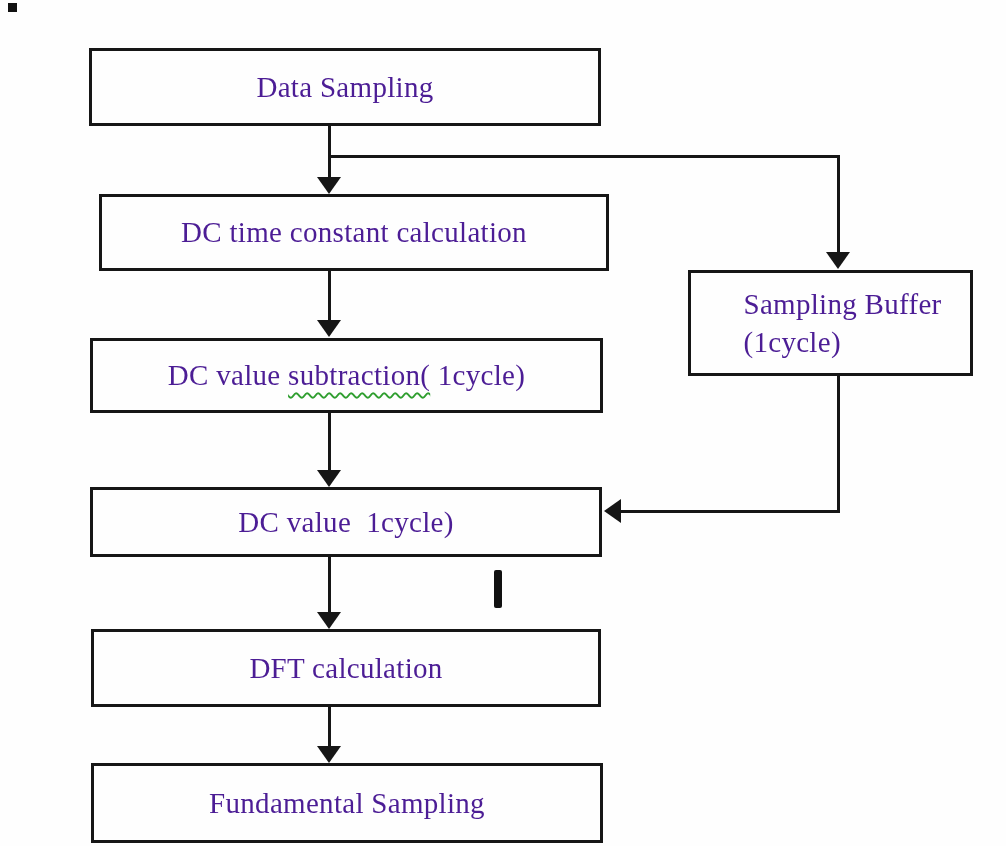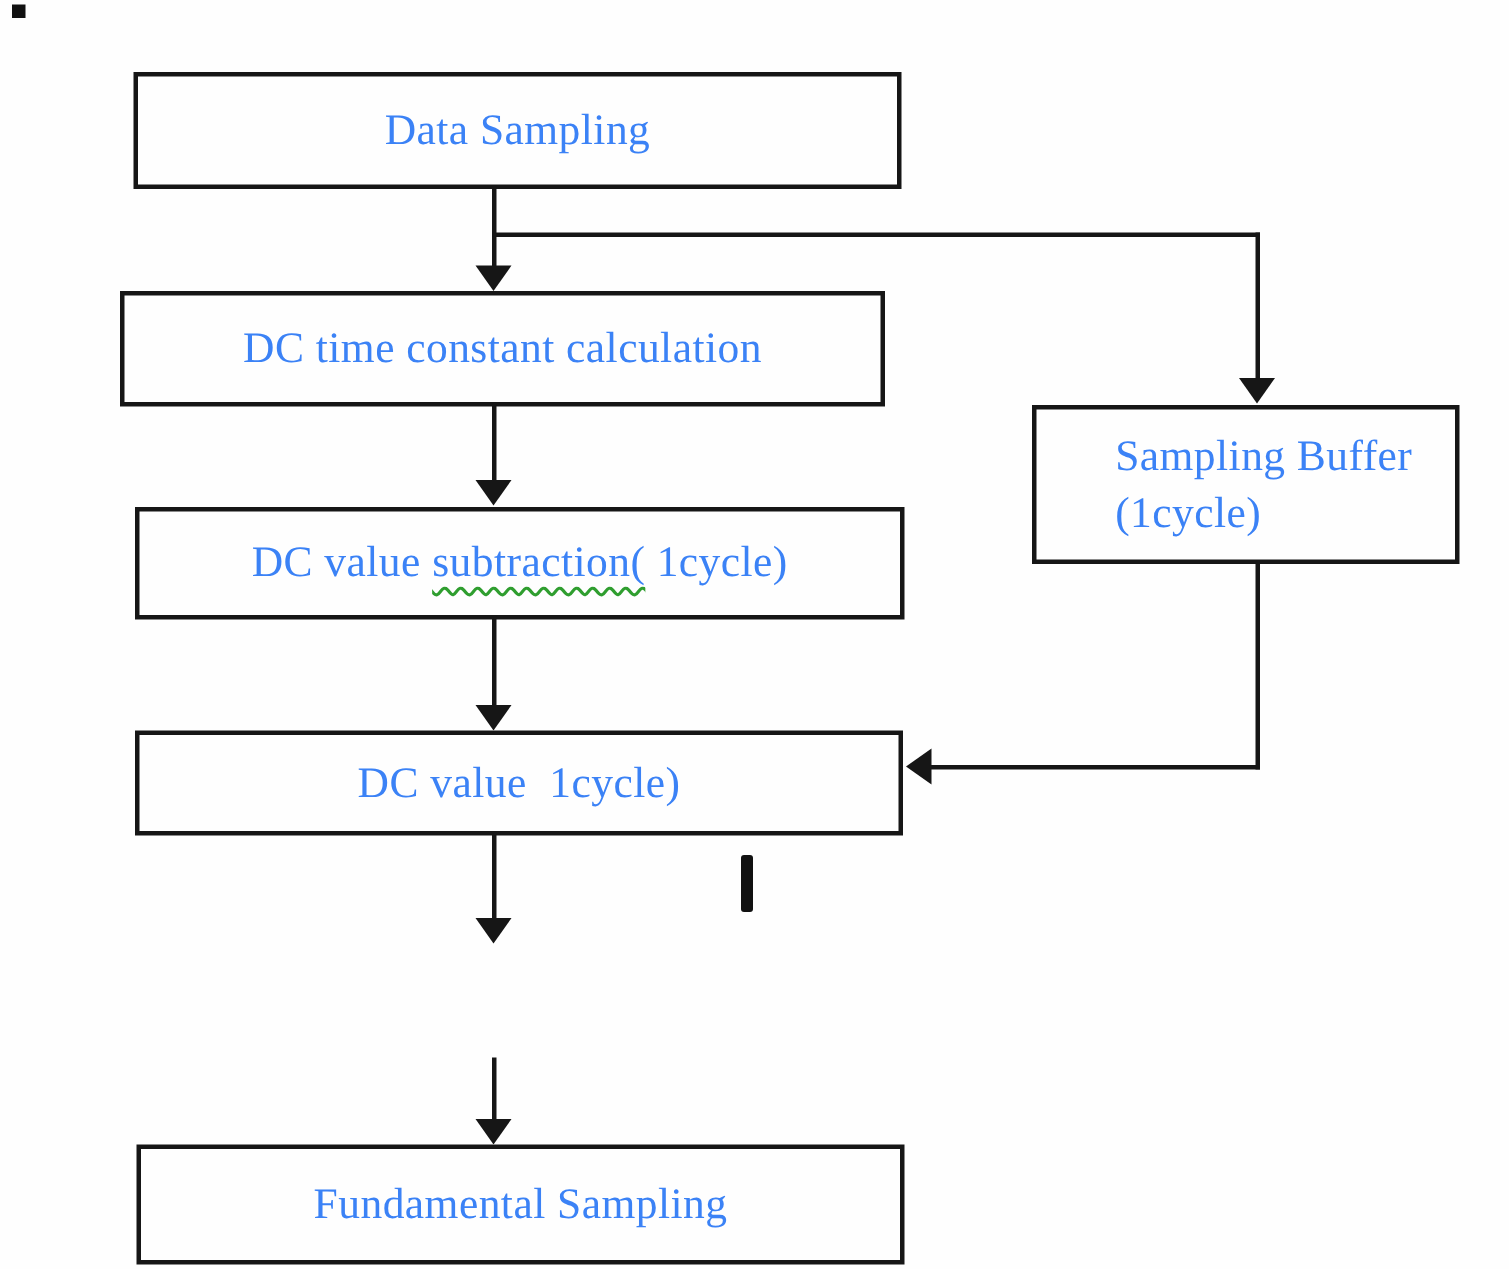--- a/index.html
+++ b/index.html
@@ -1,18 +1,18 @@
 <!DOCTYPE html>
 <html><head>
 <meta charset="utf-8">
 <style>
   html,body{margin:0;padding:0;background:#ffffff;}
   #canvas{
     position:relative;width:1006px;height:846px;background:#fefefe;overflow:hidden;
-    font-family:"Liberation Serif", serif;color:#3b82f6;
+    font-family:"Liberation Serif", serif;color:#4c1d95;
   }
   .node{
     position:absolute;box-sizing:border-box;border:3px solid #161616;background:#fefefe;
     display:flex;align-items:center;justify-content:center;
     font-size:29px;letter-spacing:.3px;white-space:pre;
   }
   .node.left-align{justify-content:center;}
   .squiggle{
     text-decoration-line:underline;
     text-decoration-style:wavy;
@@ -45,21 +45,21 @@
   <div class="scan-dot" style="left:8px;top:3px;width:9px;height:9px;"></div>
 
   <div class="node" style="left:89px;top:48px;width:512px;height:78px;">
     <span>Data Sampling</span>
   </div>
 
   <div class="vline" style="left:328px;top:124px;height:55px;"></div>
   <div class="hline" style="left:328px;top:155px;width:512px;"></div>
   <div class="arrow-down" style="left:317px;top:177px;"></div>
 
-  <div class="node" style="left:80px;top:194px;width:510px;height:77px;">
+  <div class="node" style="left:99px;top:194px;width:510px;height:77px;">
     <span>DC time constant calculation</span>
   </div>
 
   <div class="vline" style="left:328px;top:269px;height:52px;"></div>
   <div class="arrow-down" style="left:317px;top:320px;"></div>
 
   <div class="node" style="left:90px;top:338px;width:513px;height:75px;">
     <span>DC value </span><span class="squiggle">subtraction(</span><span> 1cycle)</span>
   </div>
 
@@ -68,20 +68,23 @@
 
   <div class="node" style="left:90px;top:487px;width:512px;height:70px;">
     <span>DC value </span><span> 1cycle)</span>
   </div>
 
   <div class="vline" style="left:328px;top:555px;height:58px;"></div>
   <div class="arrow-down" style="left:317px;top:612px;"></div>
 
   <div class="cursor-bar" style="left:494px;top:570px;width:8px;height:38px;"></div>
 
+  <div class="node" style="left:91px;top:629px;width:510px;height:78px;">
+    <span>DFT calculation</span>
+  </div>
 
   <div class="vline" style="left:328px;top:705px;height:43px;"></div>
   <div class="arrow-down" style="left:317px;top:746px;"></div>
 
   <div class="node" style="left:91px;top:763px;width:512px;height:80px;">
     <span>Fundamental Sampling</span>
   </div>
 
   <div class="vline" style="left:837px;top:155px;height:99px;"></div>
   <div class="arrow-down" style="left:826px;top:252px;"></div>

